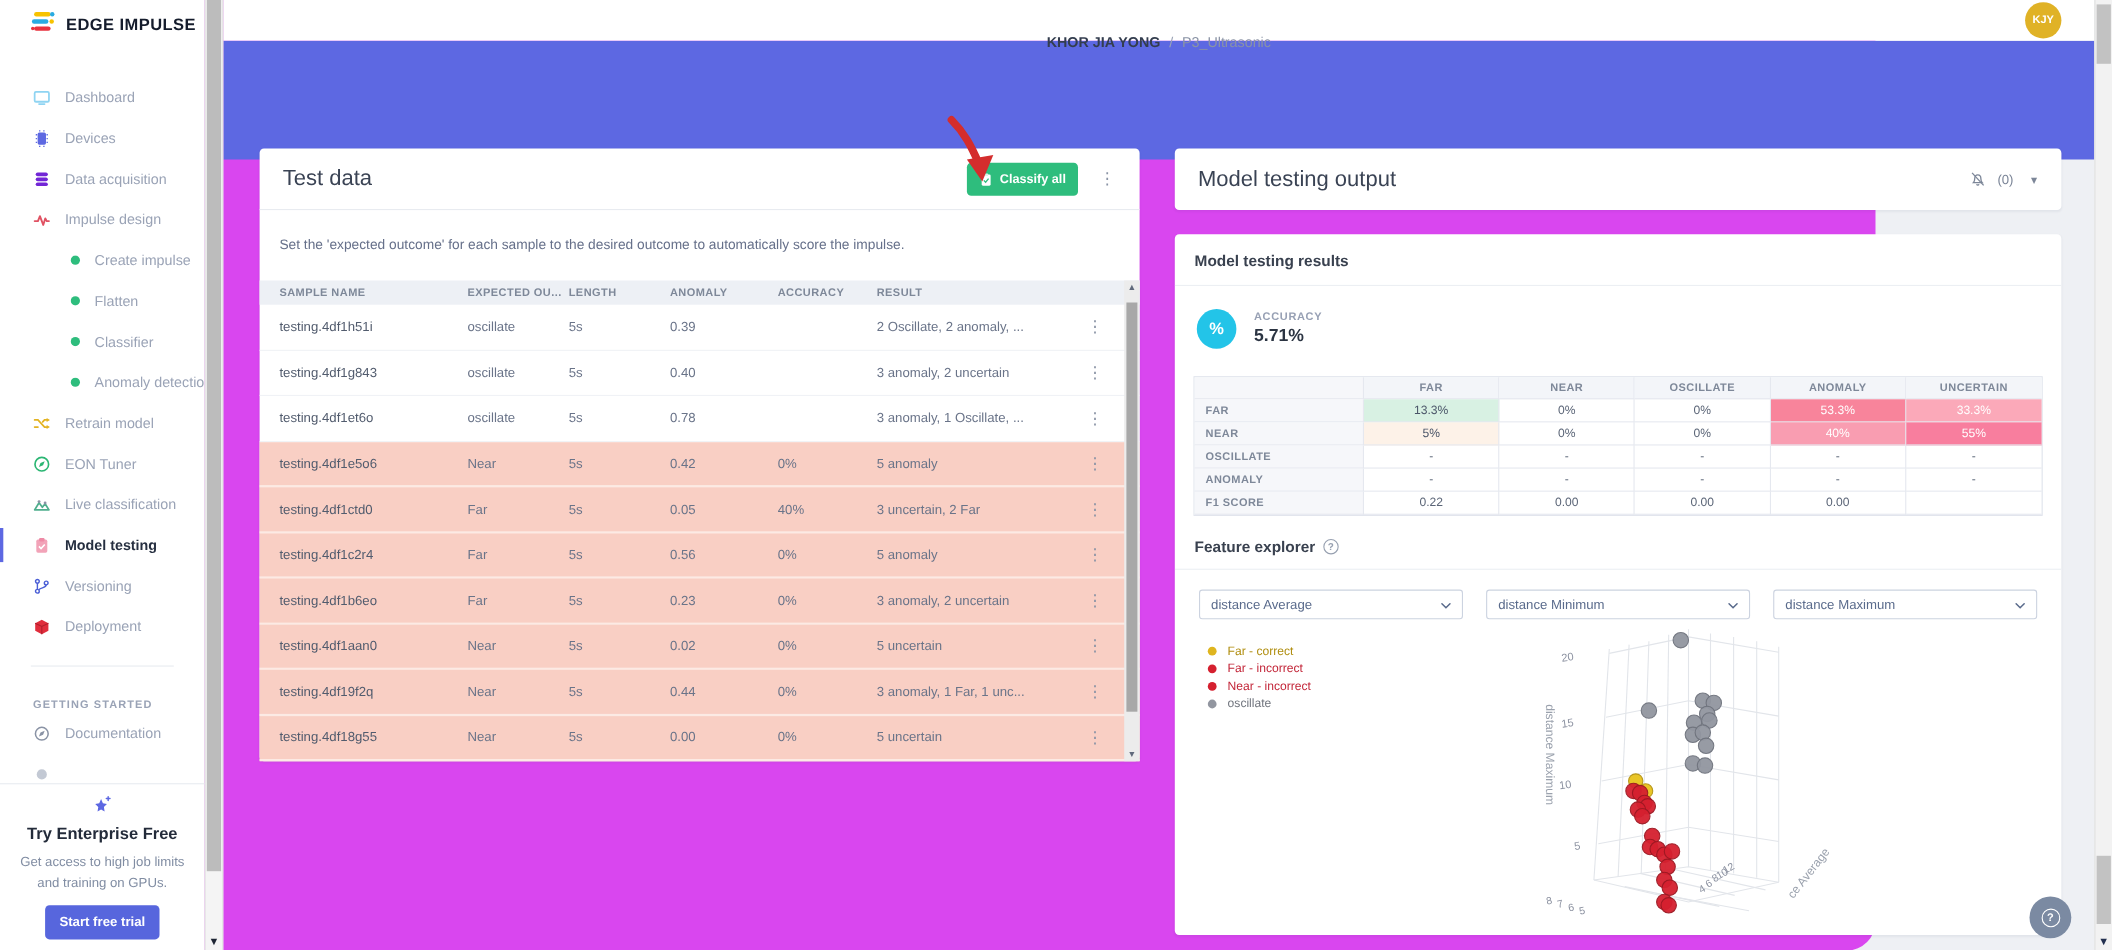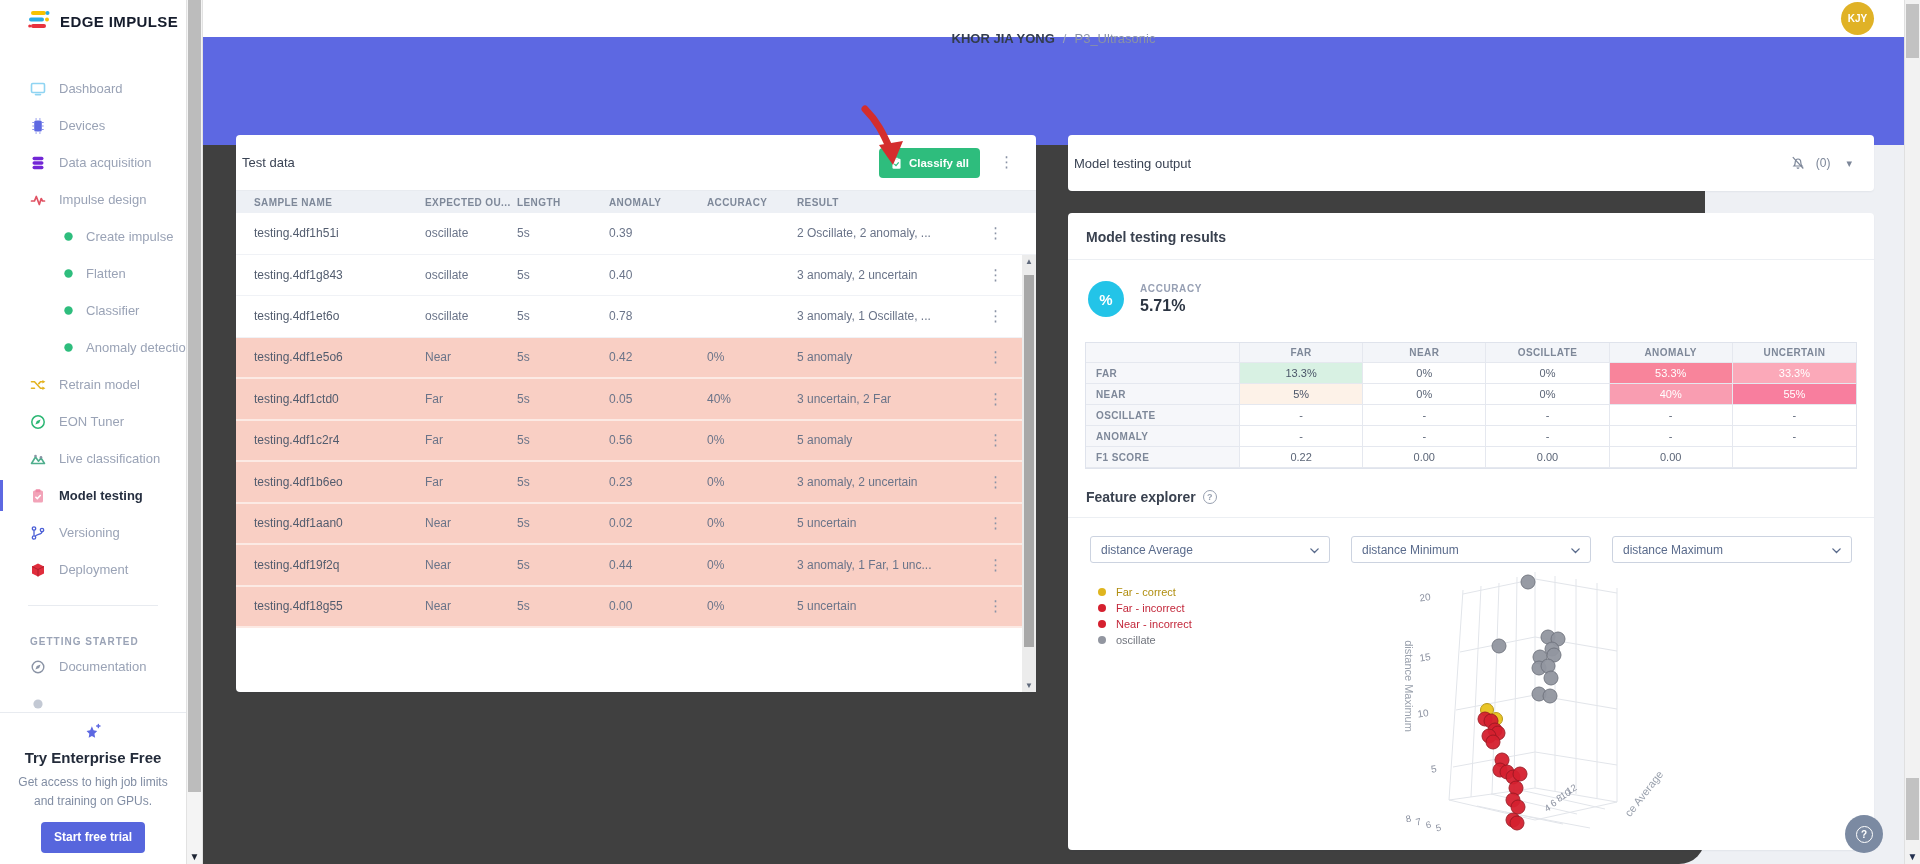--- a/index.html
+++ b/index.html
@@ -1,18 +1,18 @@
 <!DOCTYPE html>
 <html><head>
 <meta charset="utf-8">
 <style>
   * { margin:0; padding:0; box-sizing:border-box; }
   html,body { width:1920px; height:864px; overflow:hidden; background:#eef0f4;
               font-family:"Liberation Sans", sans-serif; }
-  .app { position:relative; width:1705px; height:864px; background:#404040;border-radius:26px; }
+  .app { position:relative; width:1705px; height:864px; background:#d946ef;border-radius:26px; }
 
   
   .sidebar { position:absolute; left:0; top:0; width:186px; height:864px; background:#fff; z-index:5; }
   .logo { display:flex; align-items:center; gap:8px; padding:10px 0 0 28px; }
   .logo-text { font-size:15px; font-weight:800; color:#151c2c; letter-spacing:.4px; }
   .nav { position:absolute; top:70px; left:0; right:0; }
   .nav-item { position:relative; display:flex; align-items:center; gap:13px; height:37px; padding-left:30px; cursor:pointer; }
   .nav-item .nav-icon { width:16px; height:16px; flex:0 0 16px; display:flex; align-items:center; justify-content:center; }
   .nav-item .nav-label { font-size:13px; color:#9aa3b6; white-space:nowrap; }
   .nav-item.sub { padding-left:64px; }
@@ -49,21 +49,21 @@
   .banner { position:absolute; left:236px; top:57px; width:1638px; height:54px; background:#fff; border-radius:6px;
             display:flex; align-items:center; padding-left:26px; gap:14px; z-index:3; }
   .banner-icon { width:18px; height:18px; }
   .banner-text { font-size:13px; color:#3f4a5c; }
   .banner-text a { color:#6573e8; text-decoration:none; cursor:pointer; }
 
   
   .panel { position:absolute; background:#fff; border-radius:4px; box-shadow:0 1px 2px rgba(40,50,80,.06); z-index:3; }
   .test-panel { left:236px; top:135px; width:800px; height:557px; }
   .panel-head { position:relative; height:56px; border-bottom:1px solid #e8ebf0; display:flex; align-items:center; }
-  .panel-title { font-size:13px; color:#3a4354; padding-left:6px; }
+  .panel-title { font-size:20px; color:#3a4354; padding-left:21px; }
   .classify-btn { position:absolute; right:56px; top:13px; height:30px; padding:0 11px; background:#2ebd7d; border-radius:4px;
                   color:#fff; font-size:11.5px; font-weight:700; display:flex; align-items:center; gap:6px; cursor:pointer; }
   .kebab { font-size:15px; color:#8a93a5; cursor:pointer; padding:4px 8px; }
   .test-kebab { position:absolute; right:14px; top:14px; }
   .test-desc { padding:24px 18px 0 18px; font-size:12.5px; color:#66708a; height:64px; }
   .ttable { position:relative; }
   .trow { display:grid; grid-template-columns:171px 92px 92px 98px 90px 183px 44px; align-items:center; padding-left:18px; }
   .thead { height:22px; background:#edf0f5; }
   .thead span { font-size:10px; color:#7e8899; letter-spacing:.4px; font-weight:700; }
   .tbody .trow { height:41.5px; border-bottom:1px solid #f0f2f6; font-size:12px; color:#6a7489; cursor:default; }
@@ -334,20 +334,21 @@
       <span class="classify-btn">
         <svg width="13" height="13" viewBox="0 0 16 16">
           <rect x="3" y="2" width="10" height="12.5" rx="1.5" fill="#fff"></rect>
           <rect x="5.7" y="1" width="4.6" height="2.6" rx="1" fill="#d9f5e8"></rect>
           <path d="M5.4 8.6l2 2 3.3-3.9" stroke="#2ebd7d" stroke-width="1.5" fill="none"></path>
         </svg>
         <span>Classify all</span>
       </span>
       <span class="kebab test-kebab">⋮</span>
     </div>
+    <div class="test-desc">Set the 'expected outcome' for each sample to the desired outcome to automatically score the impulse.</div>
     <div class="ttable">
       <div class="trow thead">
           <span>SAMPLE NAME</span>
           <span>EXPECTED OU...</span>
           <span>LENGTH</span>
           <span>ANOMALY</span>
           <span>ACCURACY</span>
           <span>RESULT</span>
         </div>
       <div class="tbody">

